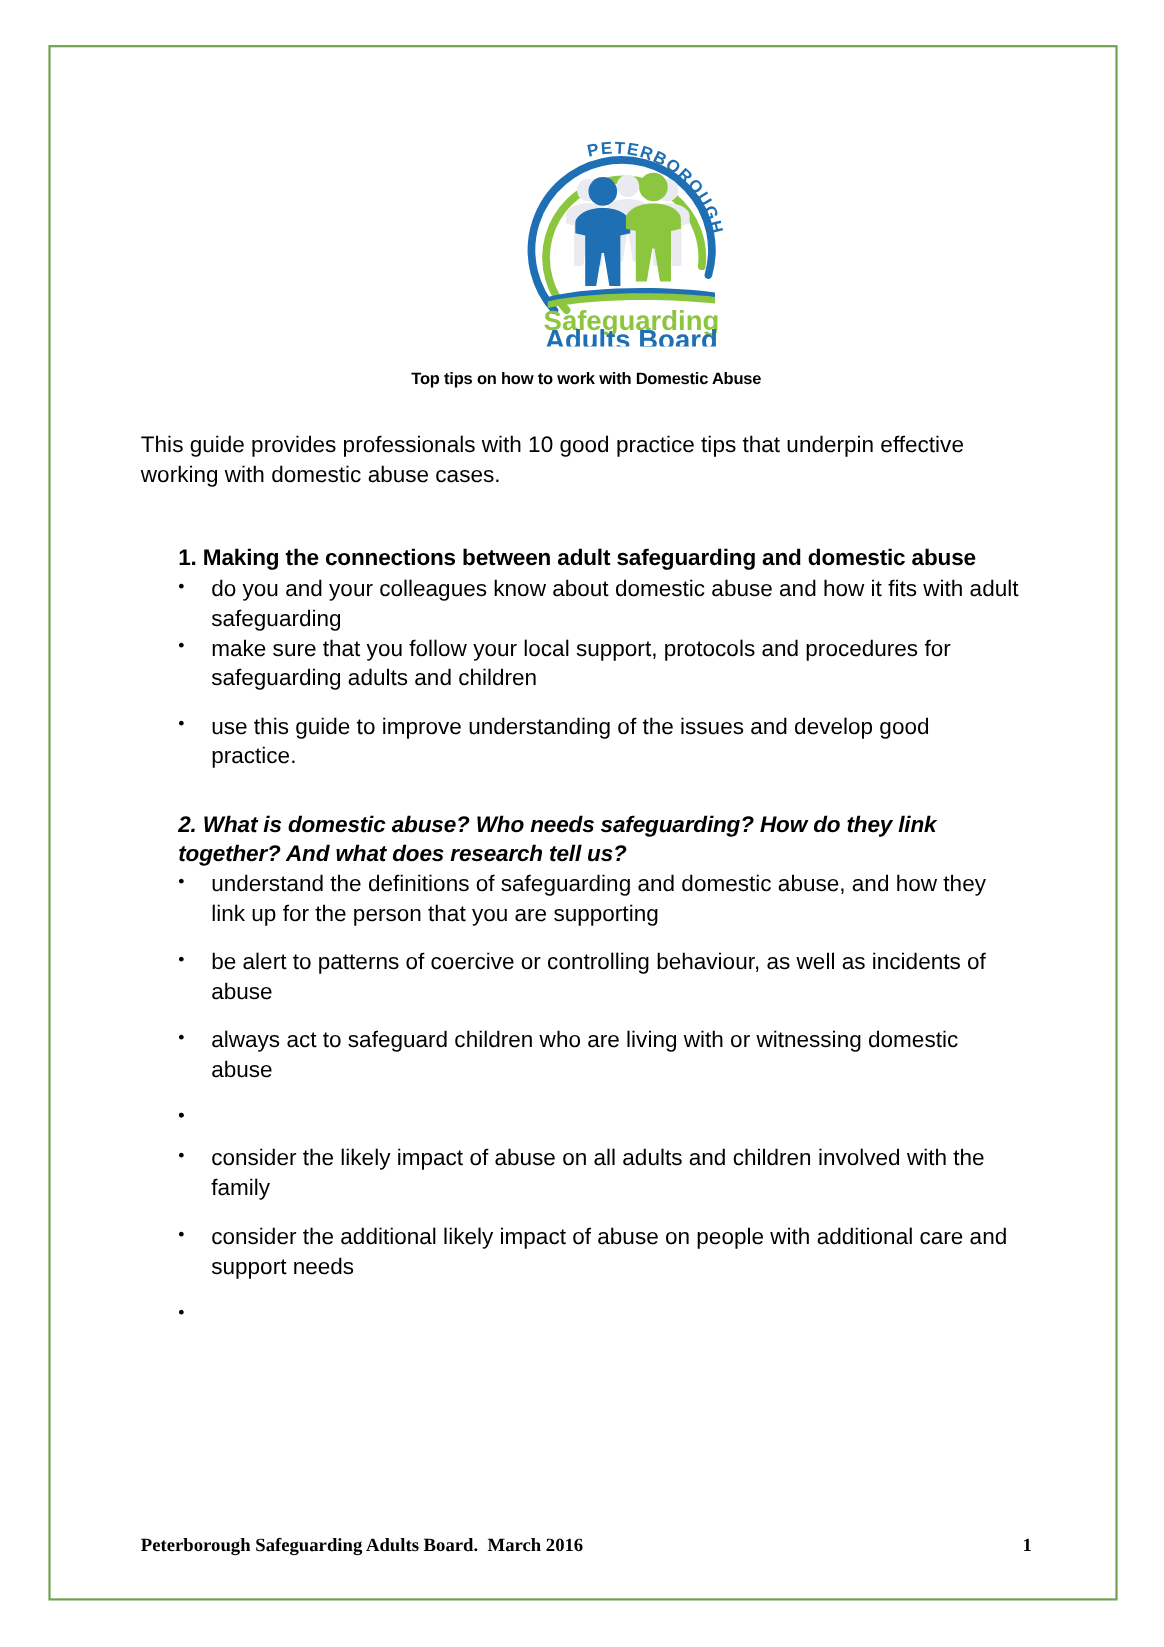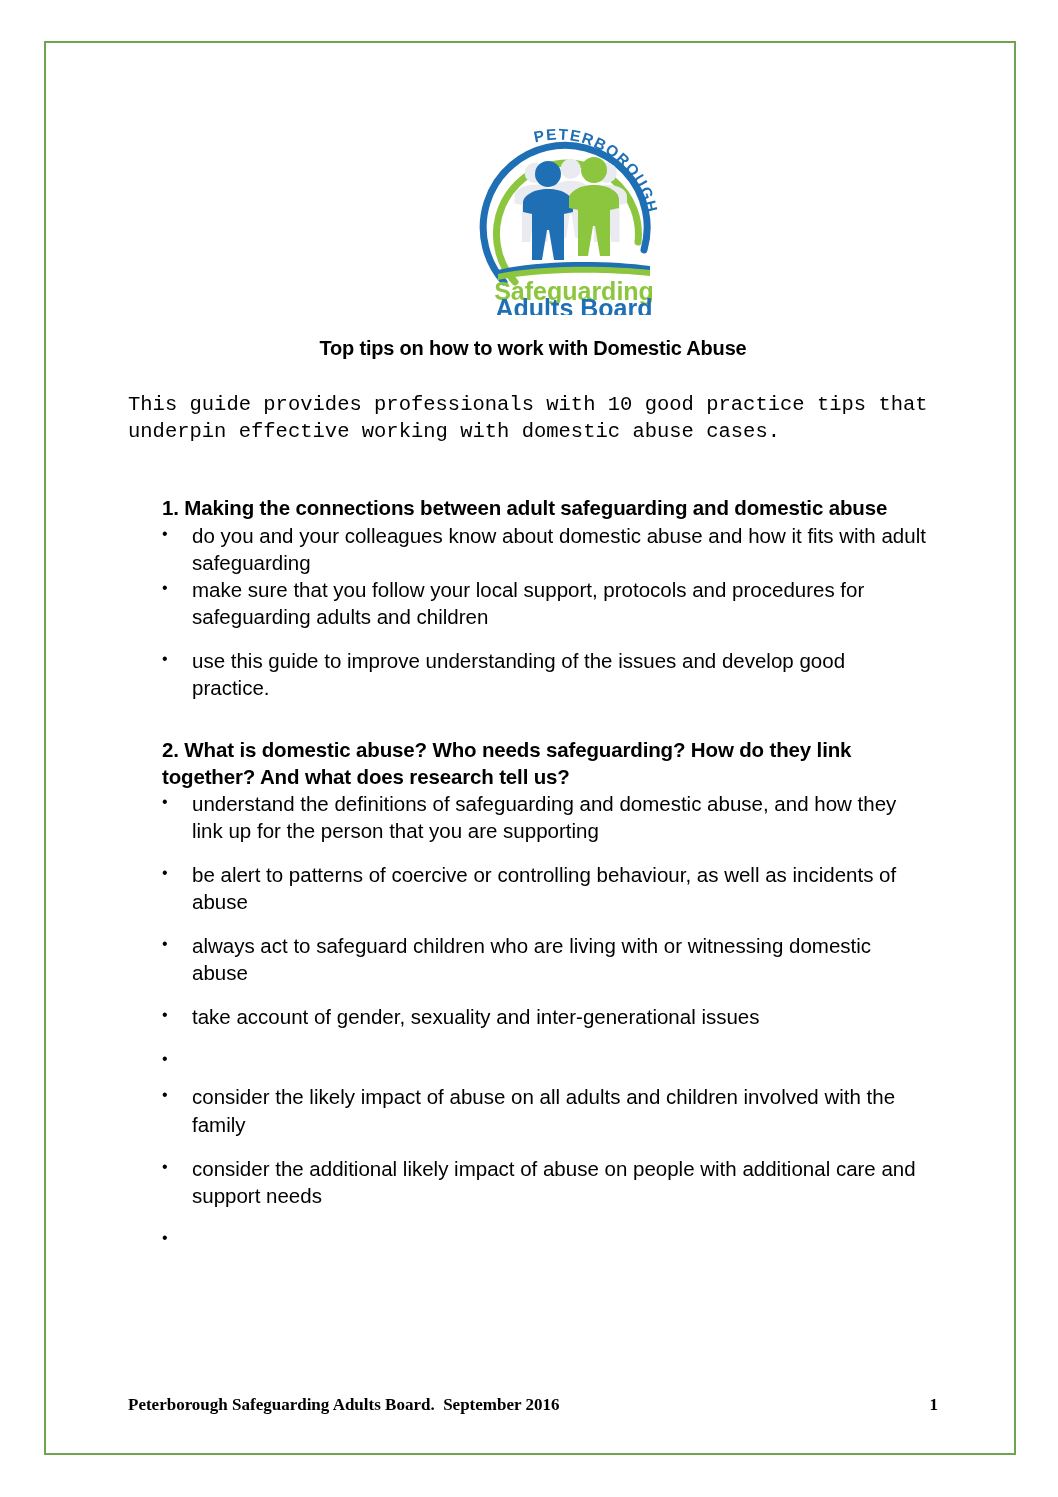--- a/index.html
+++ b/index.html
@@ -46,61 +46,61 @@
   }
   #logo-wrap svg { display: block; width: 212px; height: 195px; }
 
   
   .doc-title {
     position: absolute;
     top: 293px;
     left: 0;
     width: 810px;
     text-align: center;
-    font-size: 20px;
+    font-size: 15px;
     font-weight: bold;
     letter-spacing: -0.2px;
     line-height: 1.2;
   }
 
   
   .body-flow {
     position: absolute;
     top: 348px;
     left: 0;
     width: 800px;
     font-size: 20.5px;
     line-height: 1.32;
   }
 
   p.intro {
     margin: 0 0 0 0;
     font-size: 20.5px;
     line-height: 1.34;
-    font-family: Liberation Mono, monospace;
   }
 
   .section { margin-top: 0; }
 
   
   h2.sec-head {
     font-size: 20.5px;
     font-weight: bold;
     line-height: 1.30;
     margin: 0;
     letter-spacing: -0.15px;
   }
   h2.sec-head.hanging {
     padding-left: 67px;
     text-indent: -33px;
     margin-top: 23px;
   }
   h2.sec-head.flush {
     padding-left: 34px;
     text-indent: 0;
+    font-style: italic;
   }
 
   ul.tips {
     list-style: none;
     margin: 0;
     padding: 0;
   }
   ul.tips li {
     position: relative;
     padding-left: 64px;
@@ -231,21 +231,20 @@
           <li class="gap">
             <span class="bullet">•</span>
             <span>be alert to patterns of coercive or controlling behaviour, as well as incidents of abuse</span>
           </li>
           <li class="gap">
             <span class="bullet">•</span>
             <span>always act to safeguard children who are living with or witnessing domestic abuse</span>
           </li>
           <li class="gap">
             <span class="bullet">•</span>
-            <span>take account of gender, sexuality and inter-generational issues</span>
           </li>
           <li class="gap">
             <span class="bullet">•</span>
           </li>
         </ul>
       </div>
 
       <div class="spacer-lg"></div>
 
       <div class="section">
@@ -260,18 +259,18 @@
           </li>
           <li class="gap">
             <span class="bullet">•</span>
           </li>
         </ul>
       </div>
 
     </div>
 
     <div class="footer">
-      <span class="f-left">Peterborough Safeguarding Adults Board.  September 2016</span>
+      <span class="f-left">Peterborough Safeguarding Adults Board.  March 2016</span>
       <span class="f-right">1</span>
     </div>
 
   </div>
 </div>
 
 </body></html>

